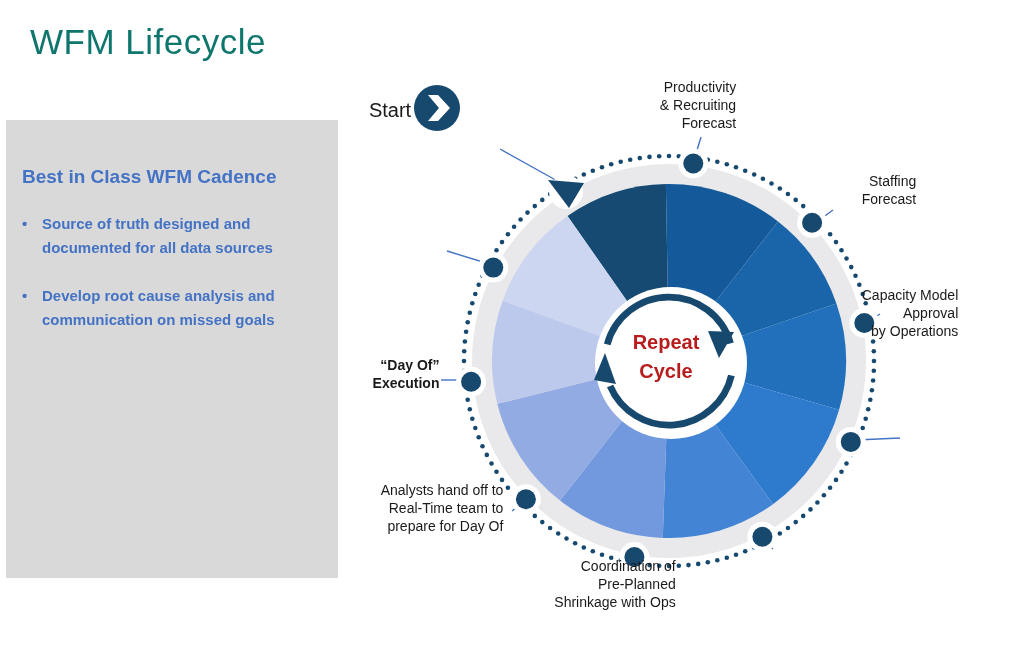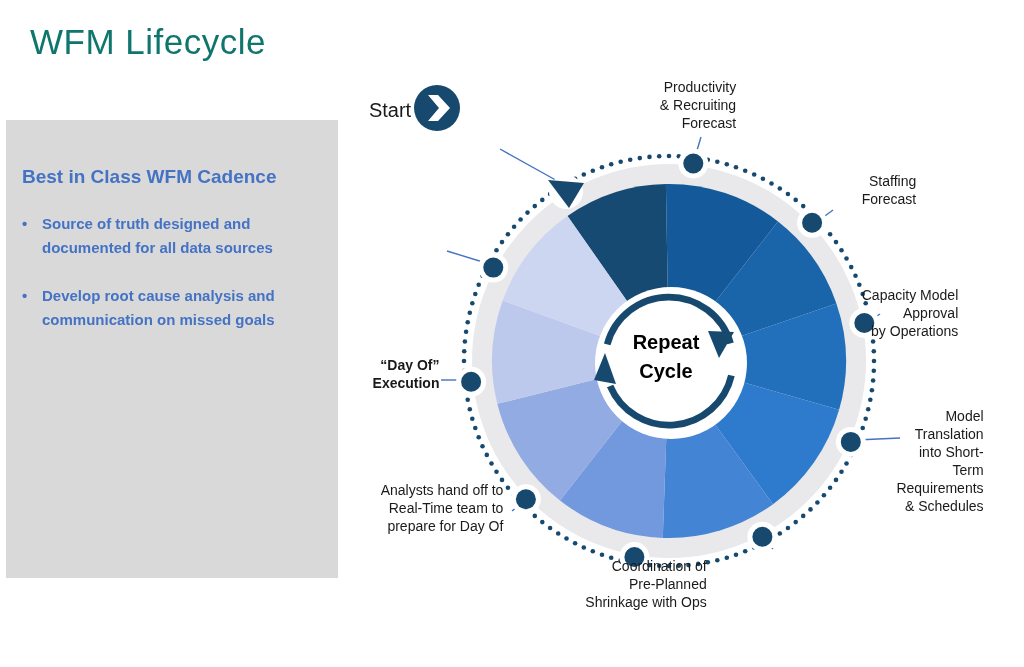--- a/index.html
+++ b/index.html
@@ -34,21 +34,21 @@
     position:absolute; transform:translateX(-50%);
     text-align:right; font-size:14px; line-height:18px; color:#1A1A1A;
     white-space:pre-line;
   }
   .start-label {
     position:absolute; transform:translateX(-50%);
     font-size:20px; color:#1A1A1A;
   }
   .center-label {
     position:absolute; transform:translate(-50%,-50%);
-    text-align:center; font-size:20px; font-weight:700; color:#000000;
+    text-align:center; font-size:20px; font-weight:700; color:#b91c1c;
     line-height:29px; white-space:pre-line;
   }
 </style>
 </head>
 <body>
 
 <div class="slide">
 
   <h1 class="slide-title">WFM Lifecycle</h1>
 
@@ -248,25 +248,21 @@
   <div class="start-label" style="left:390px; top:99px;">Start</div>
 
   <div class="stage-label" style="left:698px; top:78px;">Productivity
 &amp; Recruiting
 Forecast</div>
   <div class="stage-label" style="left:873px; top:172px;margin-left:16px;">Staffing
 Forecast</div>
   <div class="stage-label" style="left:910px; top:274px;margin-top:12px;">Capacity Model
 Approval
 by Operations</div>
-  <div class="stage-label" style="left:940px; top:407px;">Model Translation
-into Short-Term
-Requirements
-&amp; Schedules</div>
-  <div class="stage-label" style="left:615px; top:557px;margin-left:31px;">Coordination of
+  <div class="stage-label" style="left:615px; top:557px;">Coordination of
 Pre-Planned
 Shrinkage with Ops</div>
   <div class="stage-label" style="left:442px; top:481px;">Analysts hand off to
 Real-Time team to
 prepare for Day Of</div>
   <div class="stage-label" style="left:406px; top:356px;font-weight:bold;">“Day Of”
 Execution</div>
 
   <div class="center-label" style="left:666px; top:357px;">Repeat
 Cycle</div>

